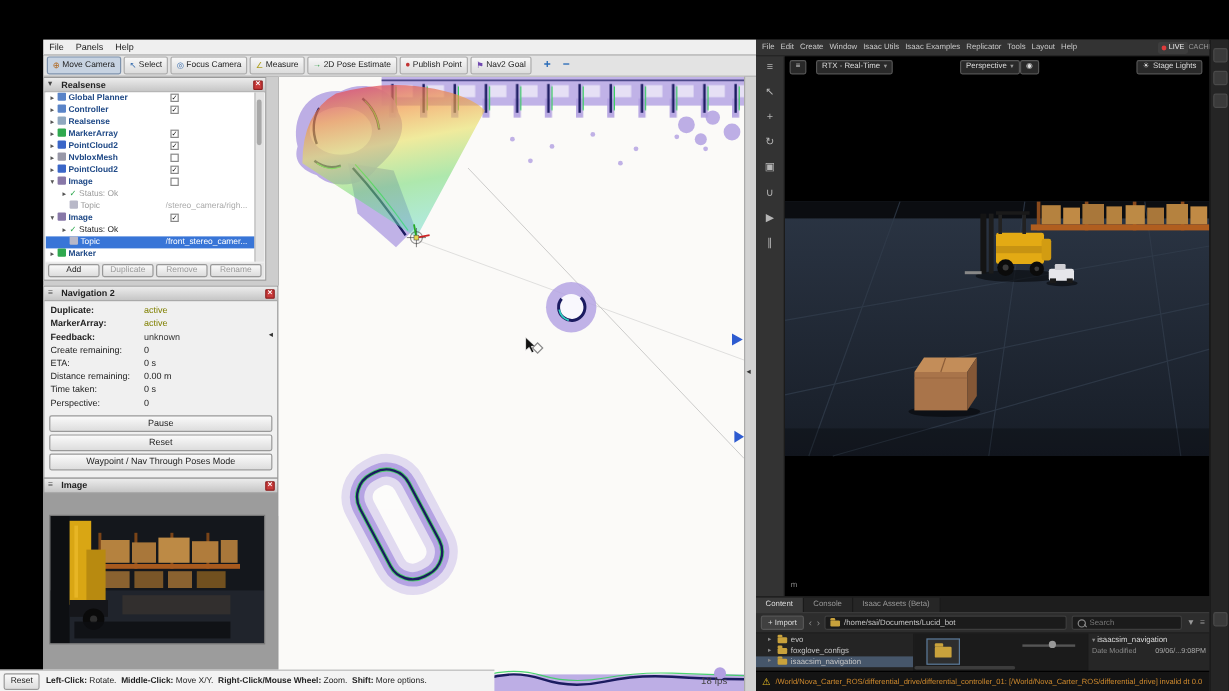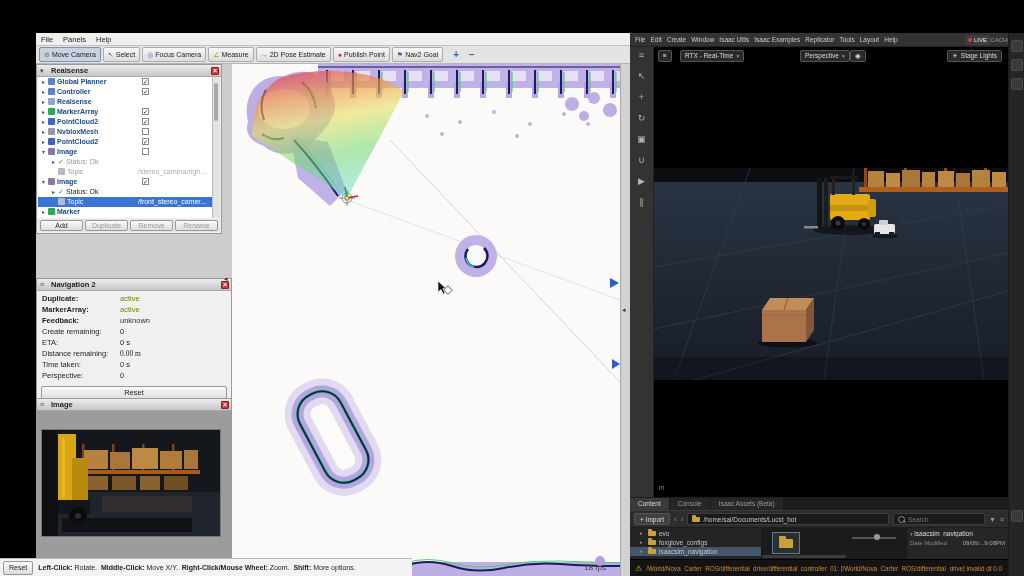--- a/index.html
+++ b/index.html
@@ -11,21 +11,21 @@
   .rv-menu-item{font-size:7.5px;color:#222;}
   .rv-toolbar{position:absolute;left:36px;top:13px;width:594px;height:18px;background:#e3e3e3;border-bottom:1px solid #b5b5b5;display:flex;align-items:center;gap:2px;padding-left:3px;box-sizing:border-box;}
   .rv-tool{display:inline-flex;align-items:center;gap:2px;height:13px;padding:0 4px;border:1px solid #adadad;border-radius:2px;background:linear-gradient(#f8f8f8,#dcdcdc);font-size:7px;color:#222;white-space:nowrap;}
   .rv-tool.active{background:#c7d3e2;border-color:#7d92ad;}
   .rv-tool-icon{font-size:7px;}
   .rv-pm{color:#2b6cb8;font-size:10px;font-weight:bold;margin-left:8px;}
 
   #rv-leftcol{position:absolute;left:36px;top:31px;width:196px;height:512px;background:#cdcdcd;}
   .panel{position:absolute;left:0;background:#f0f0f0;border:1px solid #9a9a9a;box-sizing:border-box;}
   #panel-displays{top:0;width:186px;height:170px;}
-  #panel-nav2{top:174px;width:196px;height:192px;margin-top:40px;}
+  #panel-nav2{top:174px;width:196px;height:192px;}
   #panel-image{top:334px;width:196px;height:178px;background:#9c9c9c;}
   .panel-header{position:relative;height:12px;background:linear-gradient(#ececec,#c6c6c6);border-bottom:1px solid #aaa;font-size:7.5px;font-weight:bold;color:#222;line-height:12px;padding-left:14px;box-sizing:border-box;}
   .panel-arrow{position:absolute;left:3px;top:0;font-size:7px;color:#444;font-weight:normal;}
   .panel-close{position:absolute;right:2px;top:2px;width:8px;height:8px;background:#c83a3a;border:1px solid #8e2020;border-radius:1px;color:#fff;font-size:7px;line-height:6px;text-align:center;box-sizing:border-box;}
 
   .tree{position:absolute;left:1px;top:12px;right:8px;bottom:15px;background:#fff;overflow:hidden;}
   .tree-scroll{position:absolute;right:1px;top:12px;width:7px;bottom:15px;background:#e3e3e3;border-left:1px solid #bbb;}
   .tree-thumb{position:absolute;left:1px;top:6px;width:4px;height:38px;background:#a8a8a8;border-radius:2px;}
   .tree-row{position:relative;height:10px;line-height:10px;font-size:7px;color:#222;white-space:nowrap;padding-left:4px;}
   .tree-row.selected{background:#3875d7;color:#fff;}
@@ -203,26 +203,28 @@
           <span class="panel-arrow">≡</span>
           <span>Navigation 2</span>
           <span class="panel-close">×</span>
         </div>
         <div class="nav-rows" id="rv-nav-rows">
             <div class="nav-row"><span class="lbl bold">Duplicate:</span><span class="nav-val" style="color: rgb(128, 128, 0);">active</span></div>
             <div class="nav-row"><span class="lbl bold">MarkerArray:</span><span class="nav-val" style="color: rgb(128, 128, 0);">active</span></div>
             <div class="nav-row"><span class="lbl bold">Feedback:</span><span class="nav-val" style="color: rgb(51, 51, 51);">unknown</span></div>
             <div class="nav-row"><span class="lbl">Create remaining:</span><span class="nav-val" style="color: rgb(34, 34, 34);">0</span></div>
             <div class="nav-row"><span class="lbl">ETA:</span><span class="nav-val" style="color: rgb(34, 34, 34);">0 s</span></div>
-            <div class="nav-row"><span class="lbl">Distance remaining:</span><span class="nav-val" style="color: rgb(34, 34, 34); font-family: Liberation Serif, serif;">0.00 m</span></div>
+            <div class="nav-row"><span class="lbl">Distance remaining:</span><span class="nav-val" style="color: rgb(34, 34, 34);">0.00 m</span></div>
             <div class="nav-row"><span class="lbl">Time taken:</span><span class="nav-val" style="color: rgb(34, 34, 34);">0 s</span></div>
             <div class="nav-row"><span class="lbl">Perspective:</span><span class="nav-val" style="color: rgb(34, 34, 34);">0</span></div>
           </div>
         <div class="nav-buttons" id="rv-nav-buttons">
+            <div class="nav-btn">Pause</div>
             <div class="nav-btn">Reset</div>
+            <div class="nav-btn">Waypoint / Nav Through Poses Mode</div>
           </div>
       </div>
 
       <div class="panel" id="panel-image">
         <div class="panel-header">
           <span class="panel-arrow">≡</span>
           <span>Image</span>
           <span class="panel-close">×</span>
         </div>
         <svg id="rv-photo" viewBox="0 0 178 106">

